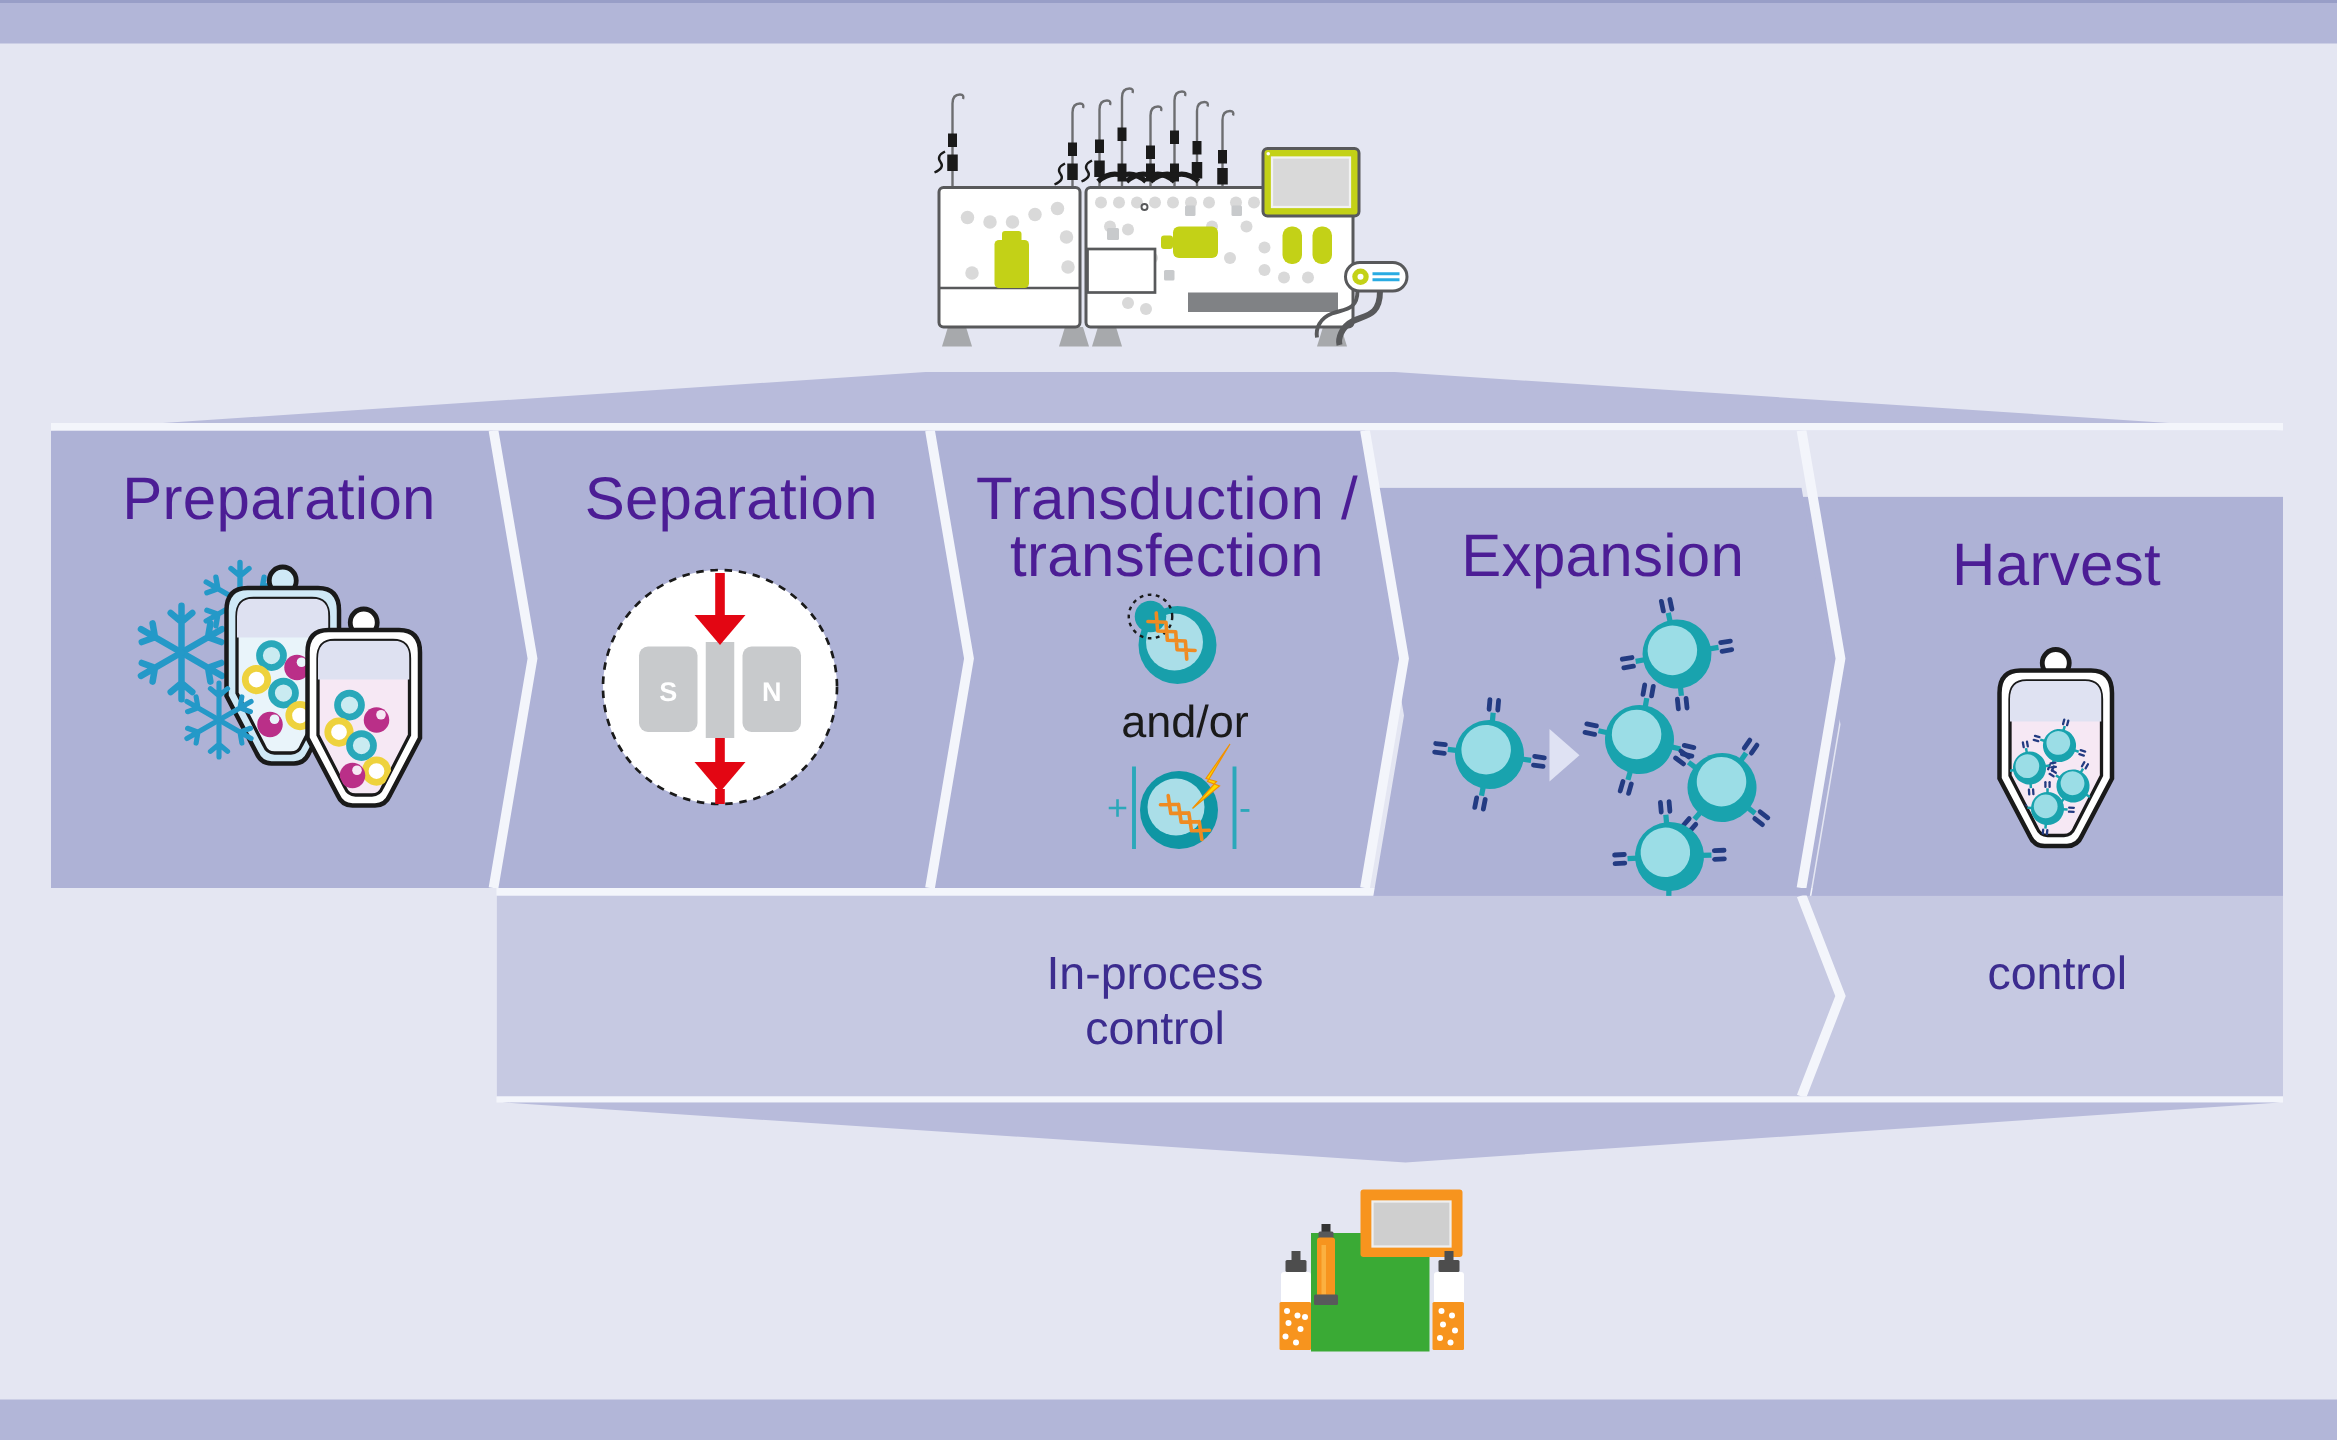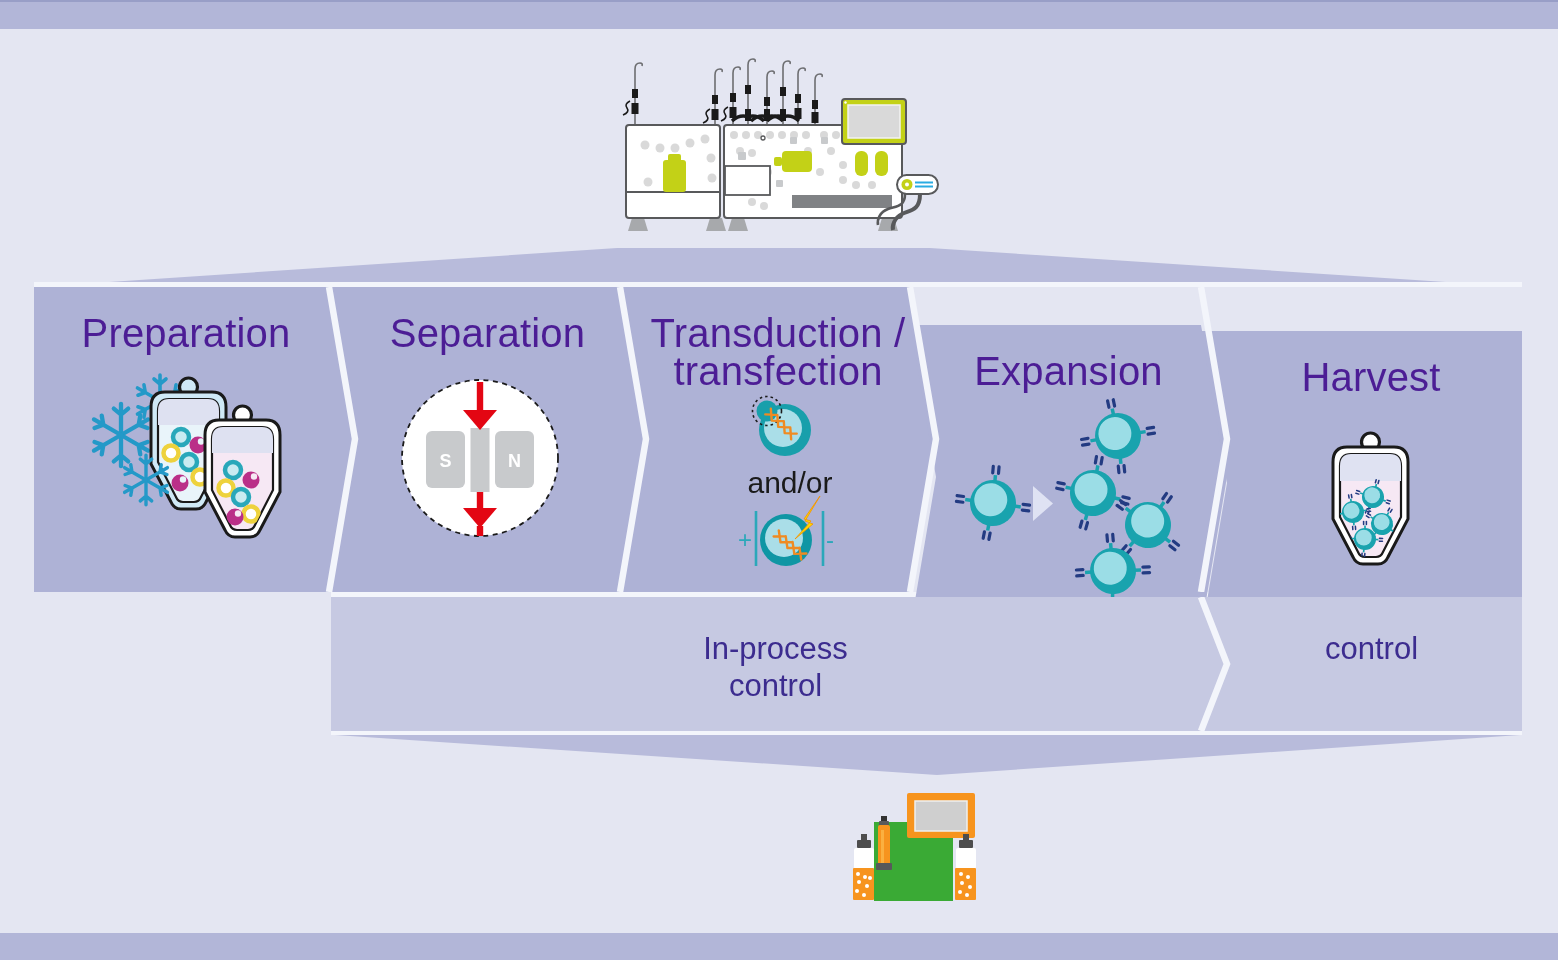--- a/index.html
+++ b/index.html
@@ -19,21 +19,21 @@
   }
   .band  { position:absolute; left:34px;  top:287px; width:1488px; height:305px; }
   .band2 { position:absolute; left:331px; top:597px; width:1191px; height:134px; }
   .seg  { position:absolute; top:0; height:305px; background:#aeb2d6; }
   .seg2 { position:absolute; top:0; height:134px; background:#c6c9e2; }
   .seg-prep  { left:0;      width:321px; clip-path:polygon(0 0,295px 0,321px 152px,295px 305px,0 305px); }
   .seg-sep   { left:295px;  width:317px; clip-path:polygon(0 0,291px 0,317px 152px,291px 305px,0 305px,26px 152px); }
   .seg-trans { left:586px;  width:316px; clip-path:polygon(0 0,290px 0,316px 152px,290px 305px,0 305px,26px 152px); }
   .seg-exp   { left:876px;  width:317px; clip-path:polygon(0 0,291px 0,317px 152px,291px 305px,0 305px,26px 152px);margin-top:38px; }
   .seg-harv  { left:1167px; width:321px; clip-path:polygon(0 0,321px 0,321px 305px,0 305px,26px 152px);margin-top:44px; }
-  .seg2-inproc { left:0;     width:896px; clip-path:polygon(0 0,870px 0,896px 67px,870px 134px,0 134px);padding-left:11px; }
+  .seg2-inproc { left:0;     width:896px; clip-path:polygon(0 0,870px 0,896px 67px,870px 134px,0 134px); }
   .seg2-qual   { left:870px; width:321px; clip-path:polygon(0 0,321px 0,321px 134px,0 134px,26px 67px); }
   .stage-title {
     position:absolute; top:24px; left:0; width:100%; box-sizing:border-box;
     text-align:center; font-size:40px; color:#4c1d95; letter-spacing:0.2px;
   }
   .stage-title.l2 { top:62px; }
   .t-prep { padding-right:17px; }
   .t-harv { padding-left:19px; }
   .ctrl-label {
     position:absolute; top:33px; left:0; width:100%; box-sizing:border-box;

